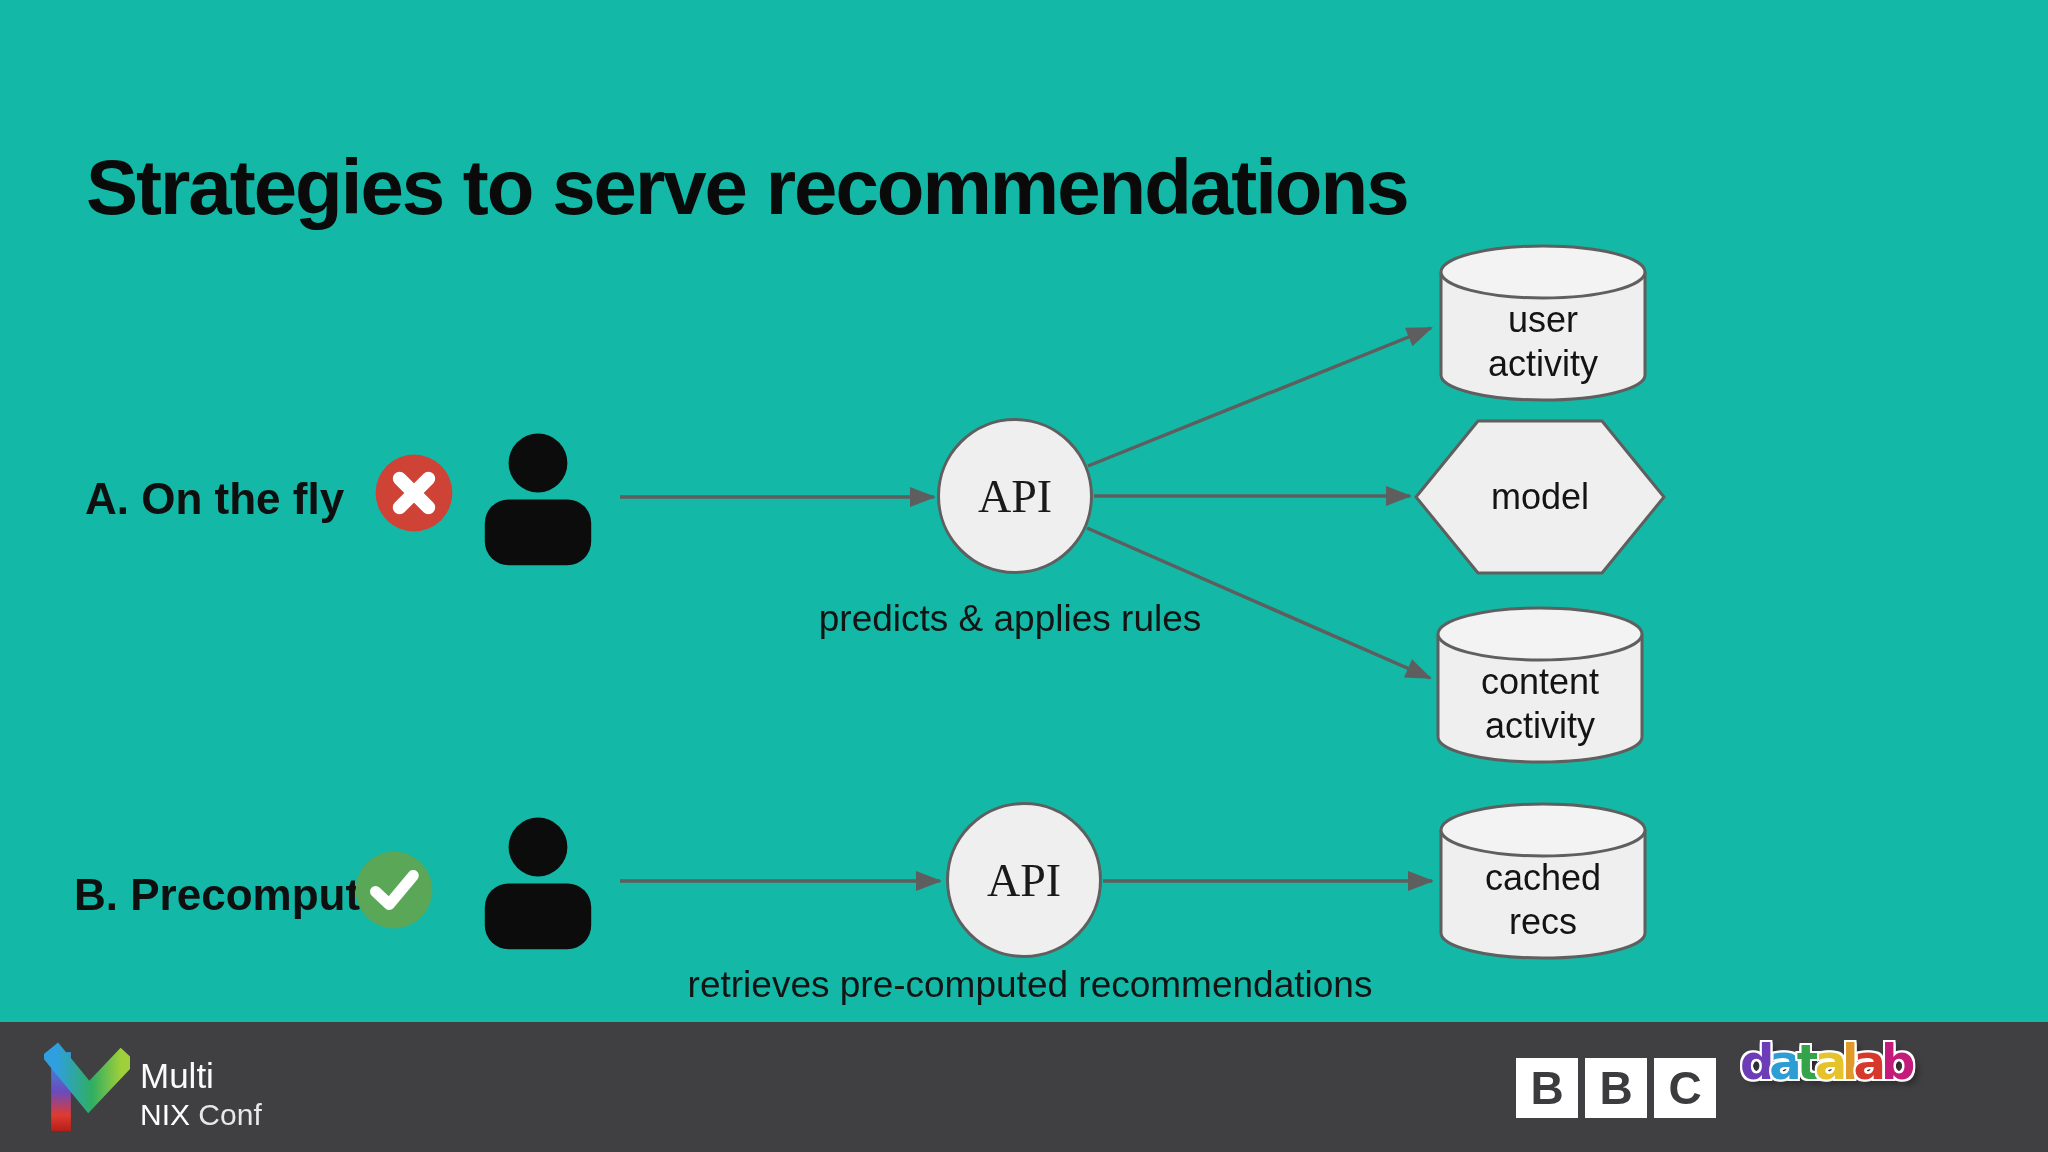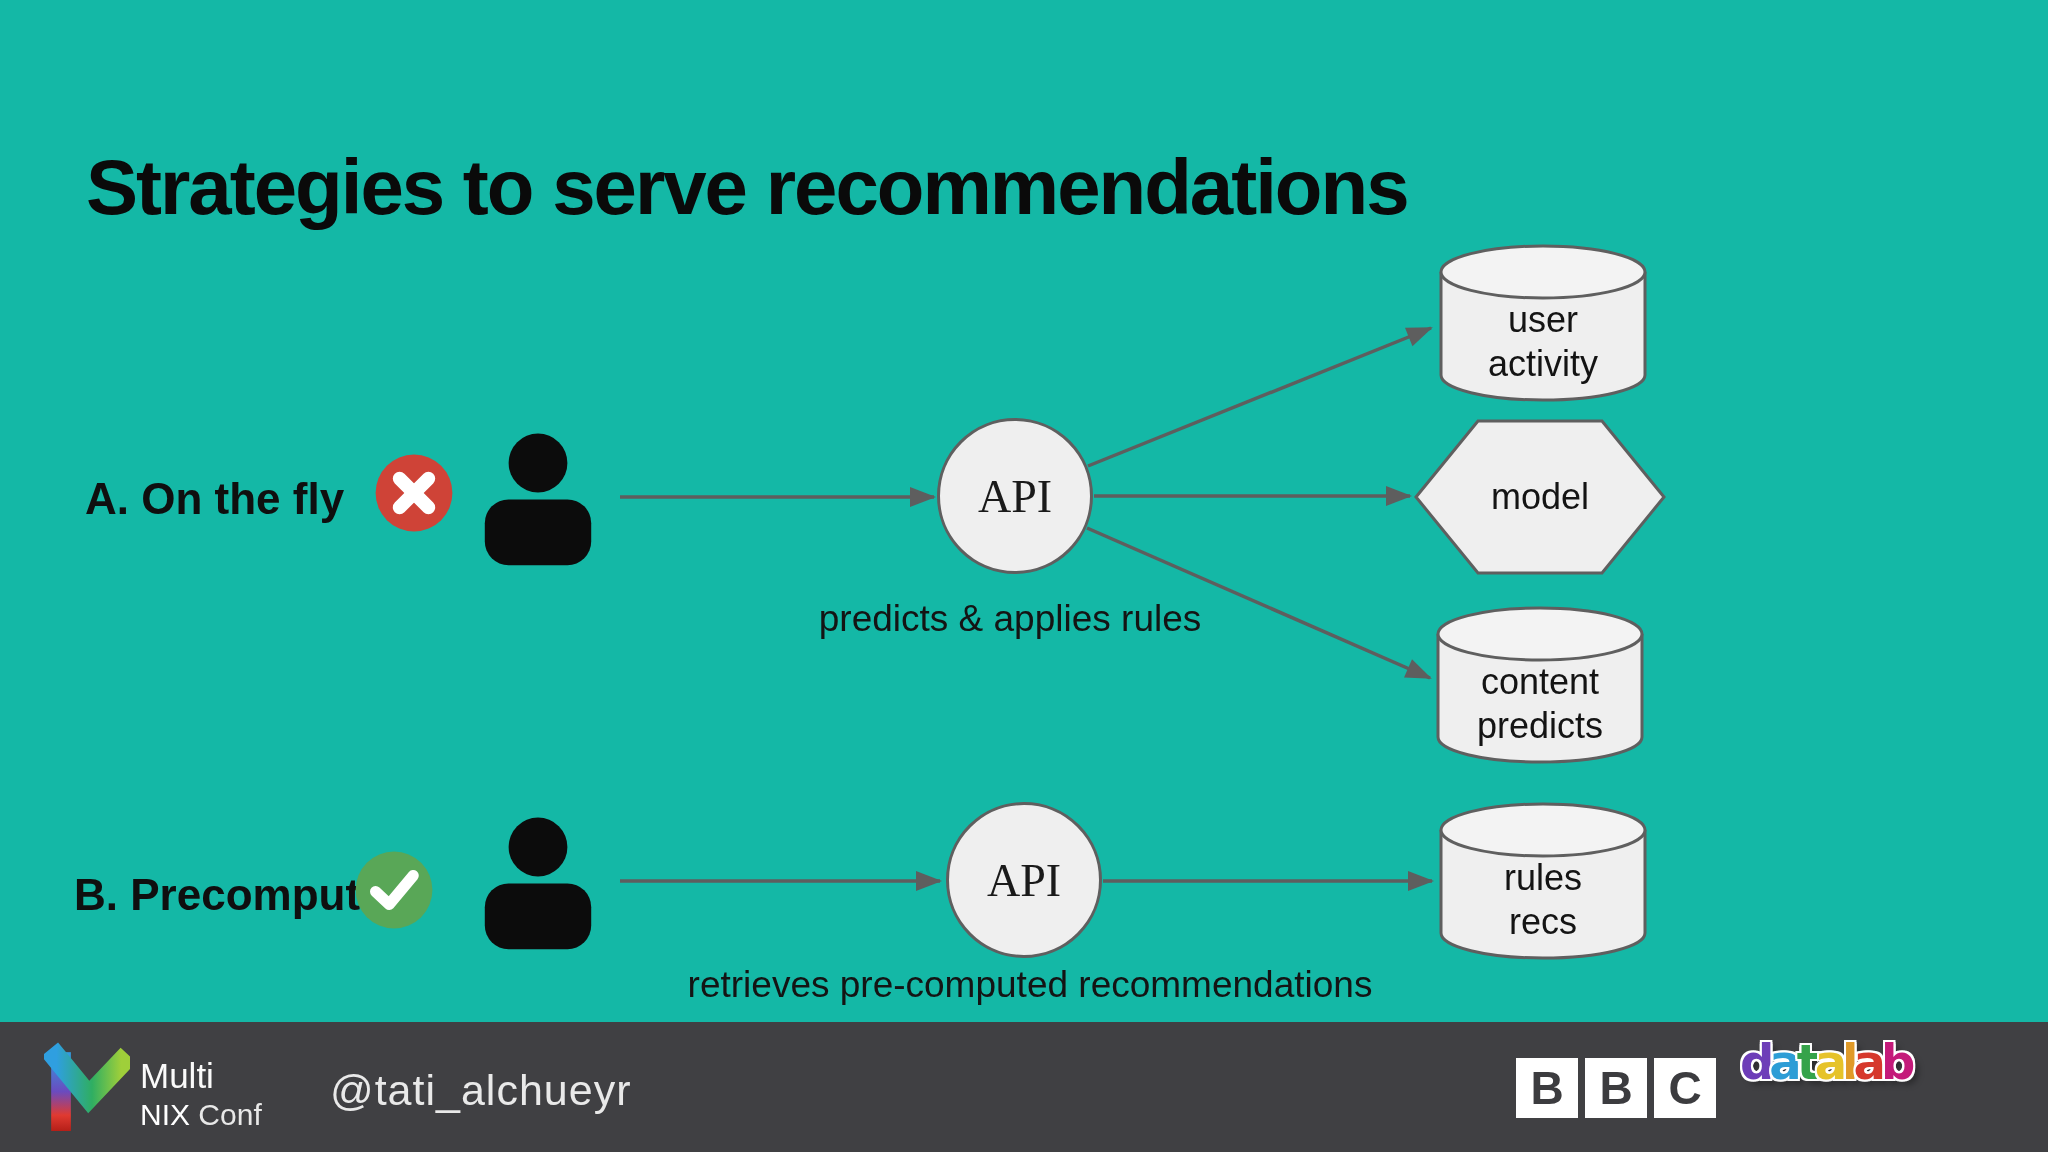--- a/index.html
+++ b/index.html
@@ -131,21 +131,21 @@
     </svg>
     <div class="node-label hex-label">model</div>
   </div>
 
   <div class="abs shape-node" style="left:1435px; top:604px; width:210px; height:162px;">
     <svg class="outline" width="210" height="162" viewBox="0 0 210 162">
       <path d="M3,30 v103 a102,25 0 0 0 204,0 v-103" fill="#efefef" stroke="#5f5f5f" stroke-width="3"></path>
       <ellipse cx="105" cy="30" rx="102" ry="26" fill="#f3f3f3" stroke="#5f5f5f" stroke-width="3"></ellipse>
     </svg>
     <div class="node-label cyl-label">content
-predicts</div>
+activity</div>
   </div>
 
   <div class="abs row-label" style="left:74px; top:870px;">B. Precompute</div>
 
   <div class="abs badge" style="left:354px; top:850px;">
     <svg viewBox="0 0 100 100" width="80" height="80">
       <circle cx="50" cy="50" r="48" fill="#59a757"></circle>
       <polyline points="27,52 44,68 74,32" fill="none" stroke="#ffffff" stroke-width="14" stroke-linecap="round" stroke-linejoin="round"></polyline>
     </svg>
   </div>
@@ -159,21 +159,21 @@
 
   <div class="abs api-node" style="left:946px; top:802px;">
     <span>API</span>
   </div>
 
   <div class="abs shape-node" style="left:1438px; top:800px; width:210px; height:162px;">
     <svg class="outline" width="210" height="162" viewBox="0 0 210 162">
       <path d="M3,30 v103 a102,25 0 0 0 204,0 v-103" fill="#efefef" stroke="#5f5f5f" stroke-width="3"></path>
       <ellipse cx="105" cy="30" rx="102" ry="26" fill="#f3f3f3" stroke="#5f5f5f" stroke-width="3"></ellipse>
     </svg>
-    <div class="node-label cyl-label">rules
+    <div class="node-label cyl-label">cached
 recs</div>
   </div>
 
   <div class="abs caption" style="left:660px; top:964px; width:740px;">retrieves pre-computed recommendations</div>
 
   <div class="abs footer">
 
     <div class="abs conf-logo">
       <svg viewBox="0 0 96 104" width="86" height="104">
         <defs>
@@ -190,21 +190,20 @@
           </linearGradient>
         </defs>
         <rect x="8" y="12" width="22" height="88" fill="url(#gBar)"></rect>
         <polyline points="14,18 50,62 86,24" fill="none" stroke="url(#gChk)" stroke-width="24" stroke-linecap="square"></polyline>
       </svg>
     </div>
 
     <div class="abs conf-text-top">Multi</div>
     <div class="abs conf-text-bottom"><span class="bold">NIX</span><span class="light"> Conf</span></div>
 
-    <div class="abs handle">@tati_alchueyr</div>
 
     <div class="abs bbc">
       <div class="bbc-block">
         <span>B</span>
       </div>
       <div class="bbc-block">
         <span>B</span>
       </div>
       <div class="bbc-block">
         <span>C</span>

